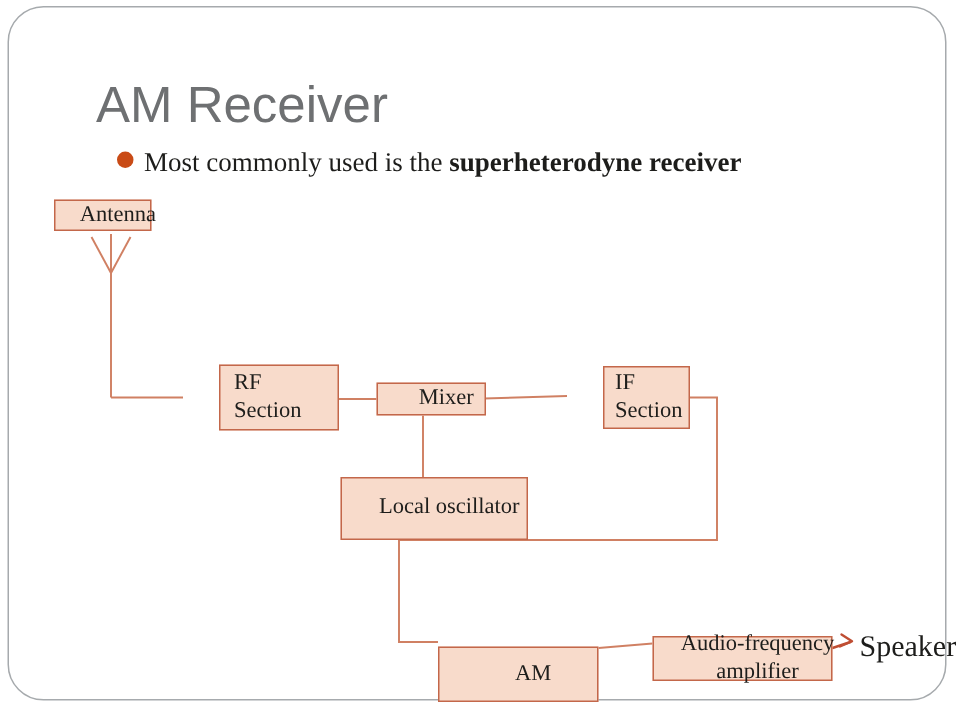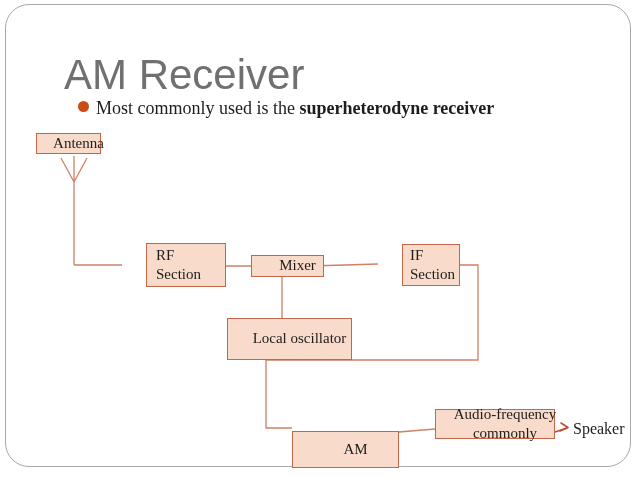--- a/index.html
+++ b/index.html
@@ -24,21 +24,21 @@
     border: 1.4px solid var(--slide-border);
     border-radius: 24px;
     background: #ffffff;
     box-sizing: border-box;
   }
   .page-title {
     position: absolute;
     left: 64px;
     top: 51px;
     font-family: "Liberation Sans", sans-serif;
-    font-size: 42px;
+    font-size: 34px;
     font-weight: 400;
     color: var(--title);
     letter-spacing: 0px;
     white-space: nowrap;
   }
   .bullet-item {
     position: absolute;
     left: 78px;
     top: 98px;
     width: 548px;
@@ -93,21 +93,21 @@
     stroke: var(--arrow);
     stroke-width: 1.6;
     fill: none;
     stroke-linecap: round;
     stroke-linejoin: round;
   }
   .speaker-label {
     position: absolute;
     left: 573px;
     top: 420px;
-    font-size: 16px;
+    font-size: 20px;
     color: var(--text);
     white-space: nowrap;
   }
 </style>
 </head>
 <body>
 
 <div class="stage">
 
   <div class="slide-frame"></div>
@@ -163,20 +163,20 @@
   </div>
 
   <div class="block" style="left:227px; top:318px; width:125px; height:42px;">
     <div>Local oscillator</div>
   </div>
 
   <div class="block" style="left:292px; top:431px; width:107px; height:37px;">
     <div>AM</div>
   </div>
 
-  <div class="block" style="left:435px; top:409px; width:120px; height:30px;">
+  <div class="block" style="left:435px; top:424px; width:120px; height:30px;">
     <div>Audio-frequency</div>
-    <div>commonly</div>
+    <div>amplifier</div>
   </div>
 
   <div class="speaker-label">Speaker</div>
 
 </div>
 
 </body></html>

